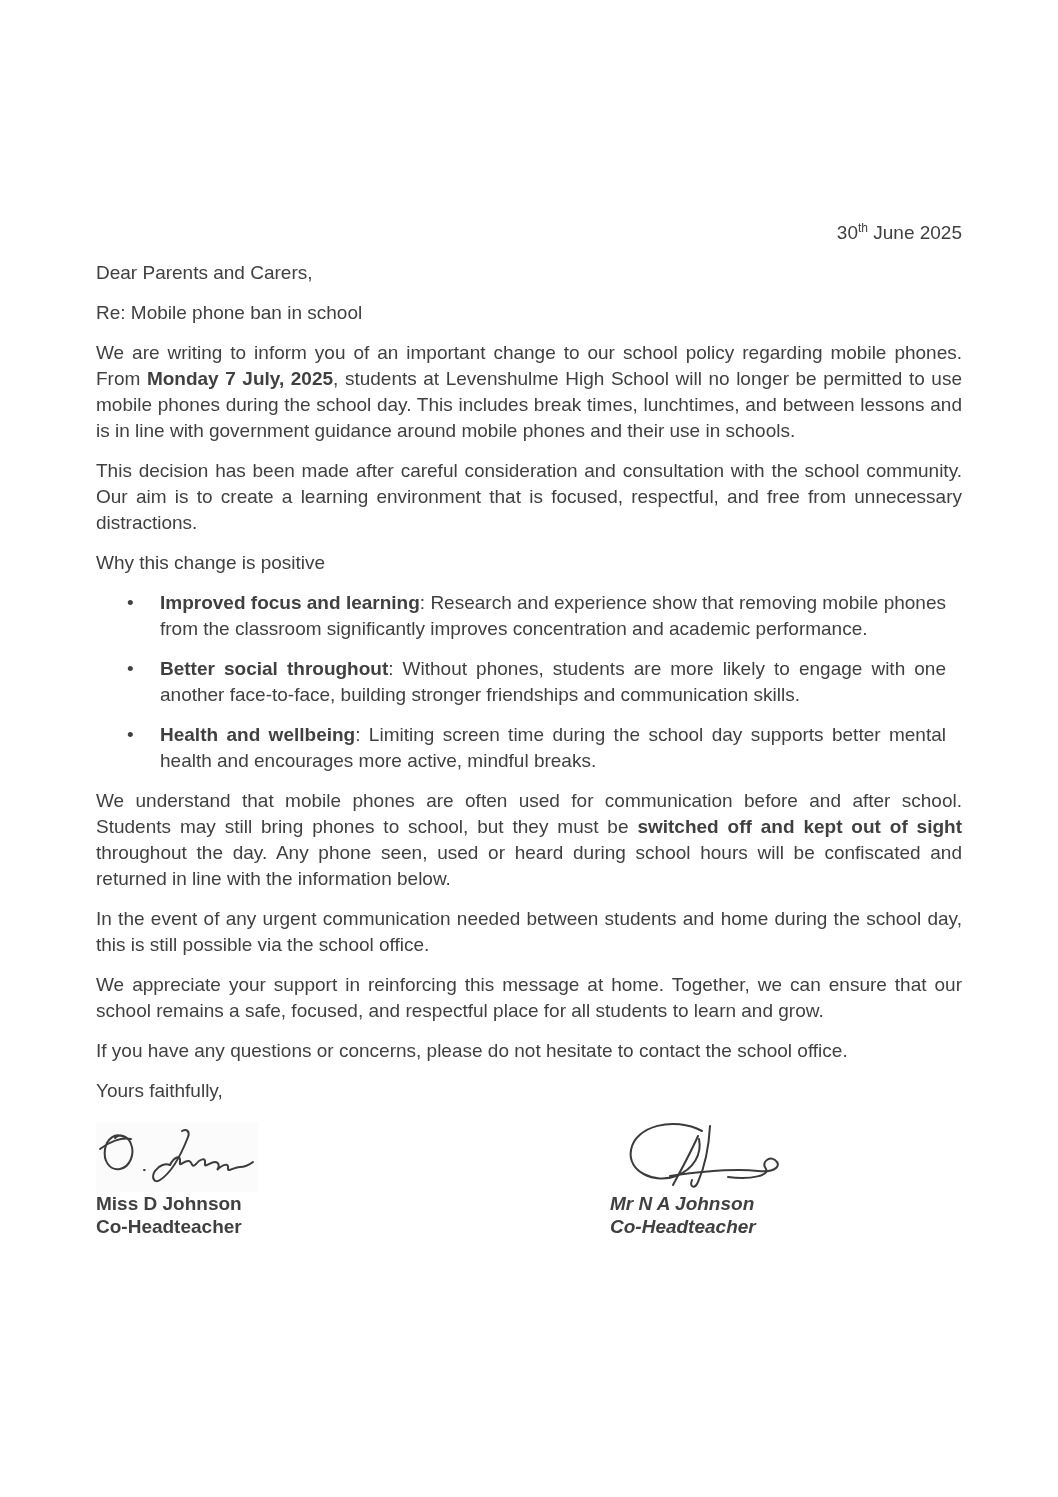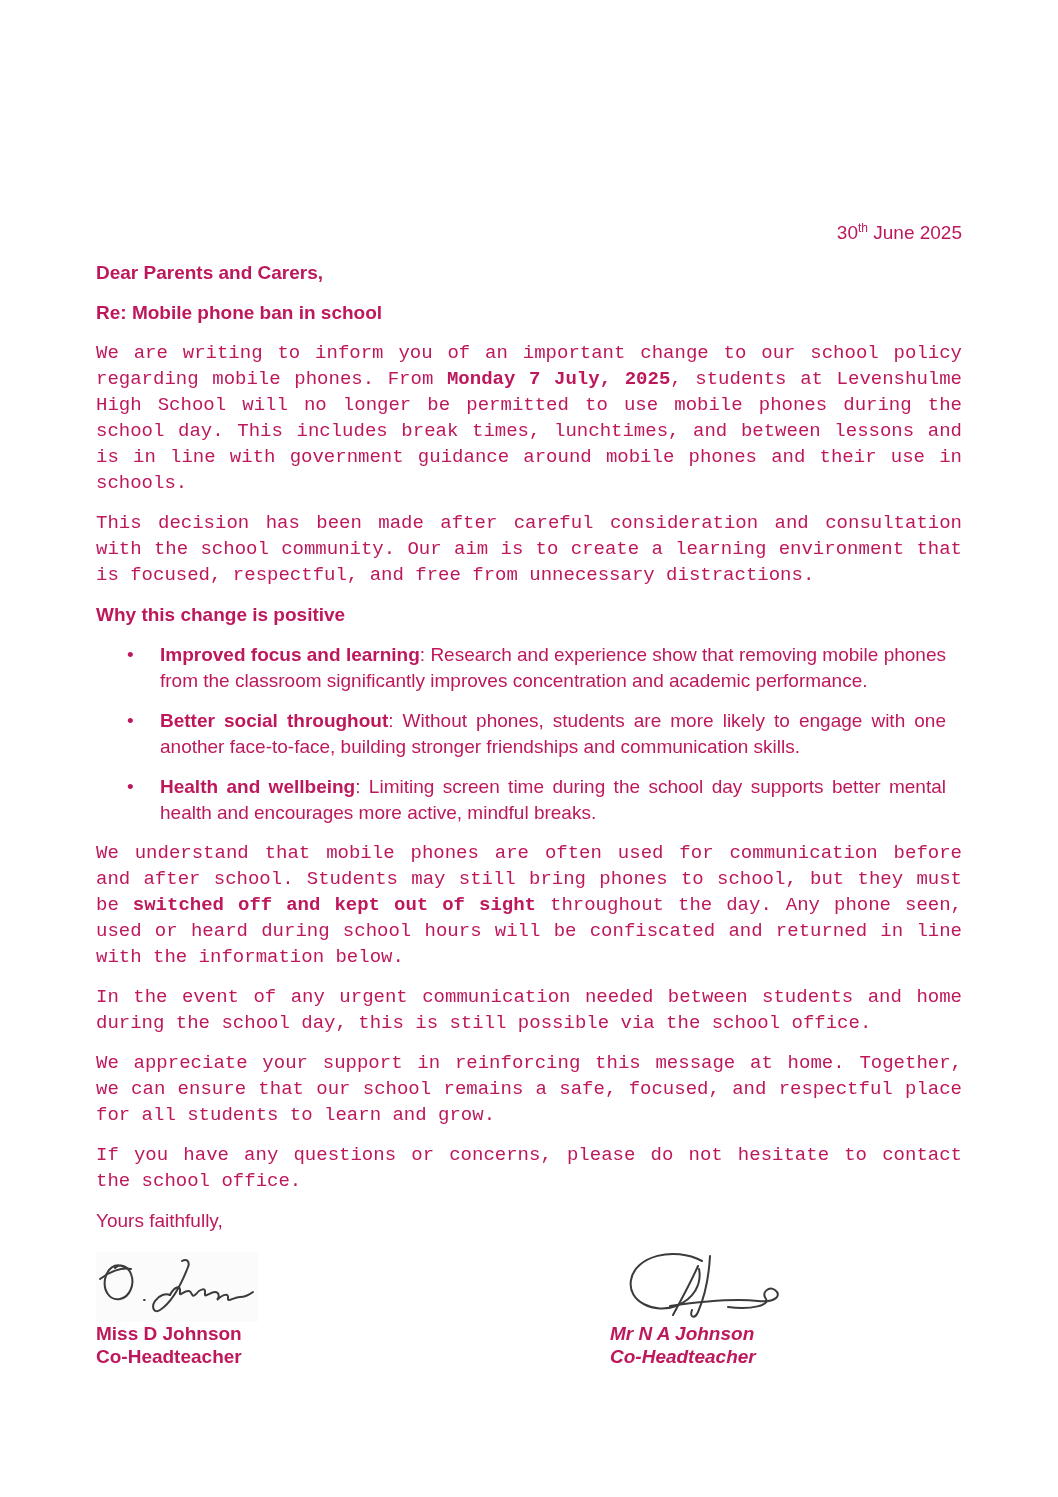--- a/index.html
+++ b/index.html
@@ -11,42 +11,41 @@
     position: relative;
     width: 1058px;
     height: 1497px;
     margin: 0 auto;
     background: #ffffff;
     box-sizing: border-box;
     padding: 220px 96px 0 96px;
     font-family: "Liberation Sans", "DejaVu Sans", sans-serif;
     font-size: 19px;
     line-height: 26px;
-    color: #be185d;
+    color: #404040;
     overflow: hidden;
   }
   .date-line {
     text-align: right;
     margin: 0 0 14px 0;
     white-space: nowrap;
   }
   .date-line sup {
     font-size: 12px;
     line-height: 0;
     vertical-align: super;
   }
   p.block {
     margin: 0 0 14px 0;
   }
   .bold {
-    font-weight: bold;
+    font-weight: normal;
   }
   .justify {
     text-align: justify;
-    font-family: Liberation Mono, monospace;
   }
   ul.bullets {
     list-style: none;
     margin: 0 16px 14px 0;
     padding: 0;
   }
   ul.bullets li {
     position: relative;
     padding-left: 64px;
     margin: 0 0 14px 0;

